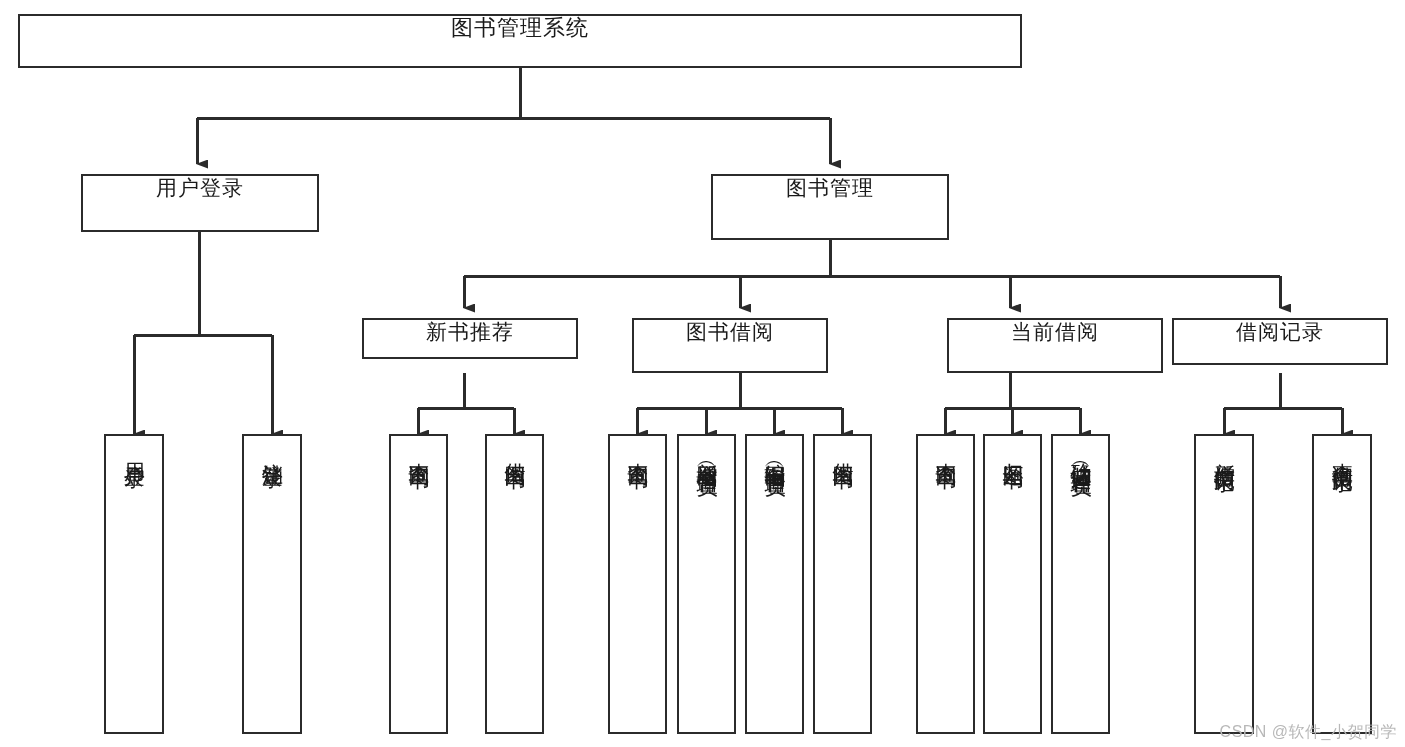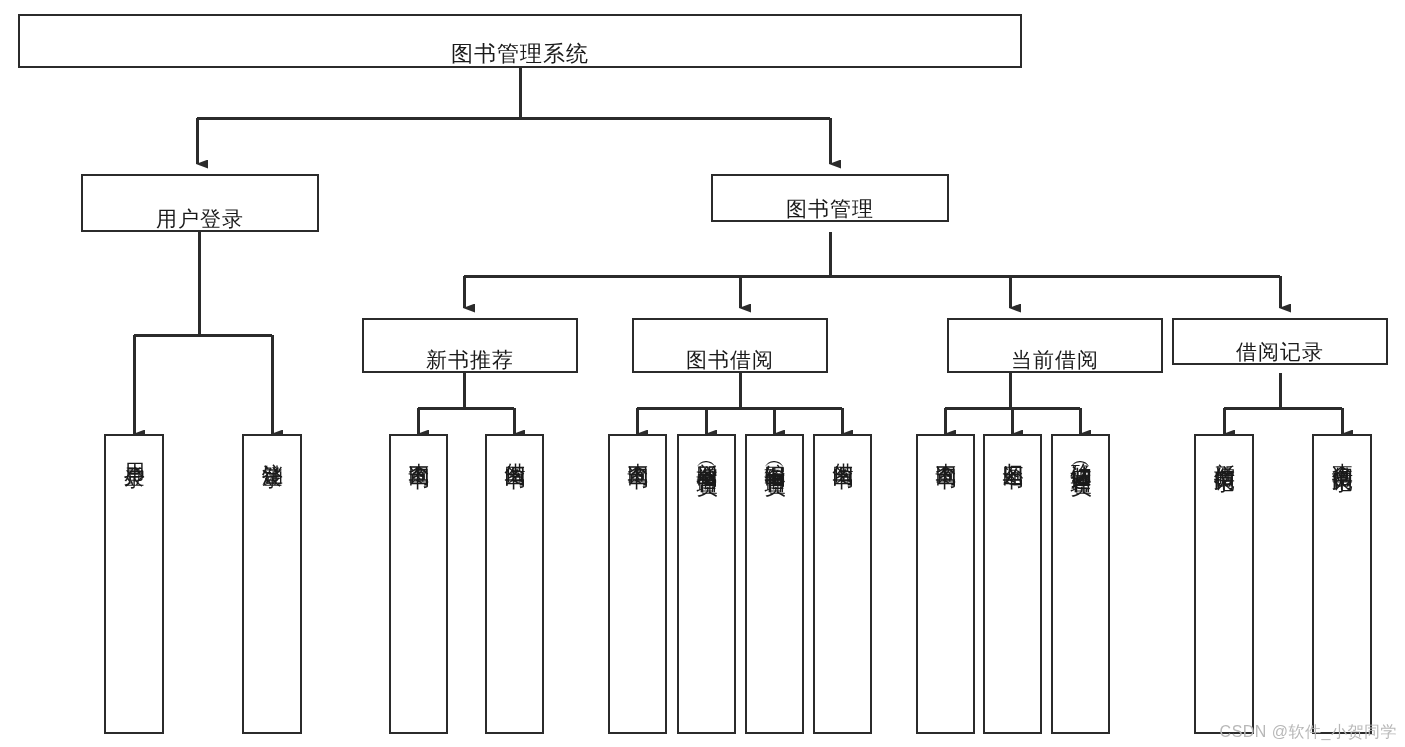--- a/index.html
+++ b/index.html
@@ -24,21 +24,21 @@
     top: 0;
     width: 1405px;
     height: 747px;
   }
   .node {
     position: absolute;
     box-sizing: border-box;
     background: #ffffff;
     border: 2px solid #2b2b2b;
     display: flex;
-    align-items: flex-end;
+    align-items: flex-start;
     justify-content: center;
     color: #1a1a1a;
   }
   .node-h {
     font-size: 21px;
     letter-spacing: 1px;
     line-height: 1.1;
     white-space: nowrap;
   }
   .node-root {
@@ -125,25 +125,25 @@
     </g>
   </svg>
 
   <div class="node node-h node-root" style="left:18px; top:14px; width:1004px; height:54px;">
     <span>图书管理系统</span>
   </div>
 
   <div class="node node-h" style="left:81px; top:174px; width:238px; height:58px;">
     <span>用户登录</span>
   </div>
-  <div class="node node-h" style="left:711px; top:174px; width:238px; height:48px;">
+  <div class="node node-h" style="left:711px; top:174px; width:238px; height:66px;">
     <span>图书管理</span>
   </div>
 
-  <div class="node node-h" style="left:362px; top:318px; width:216px; height:55px;">
+  <div class="node node-h" style="left:362px; top:318px; width:216px; height:41px;">
     <span>新书推荐</span>
   </div>
   <div class="node node-h" style="left:632px; top:318px; width:196px; height:55px;">
     <span>图书借阅</span>
   </div>
   <div class="node node-h" style="left:902px; top:318px; width:216px; height:55px;margin-left:45px;">
     <span>当前借阅</span>
   </div>
   <div class="node node-h" style="left:1172px; top:318px; width:216px; height:47px;">
     <span>借阅记录</span>

